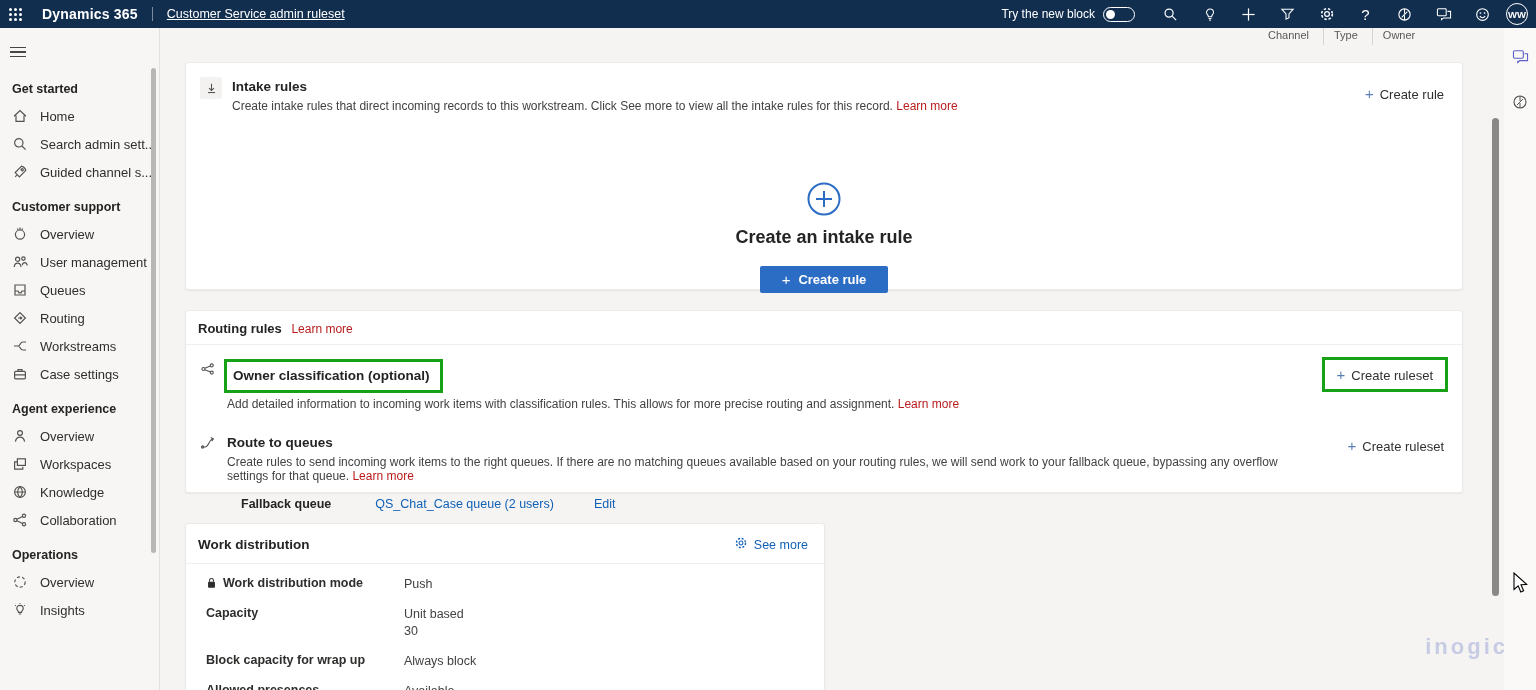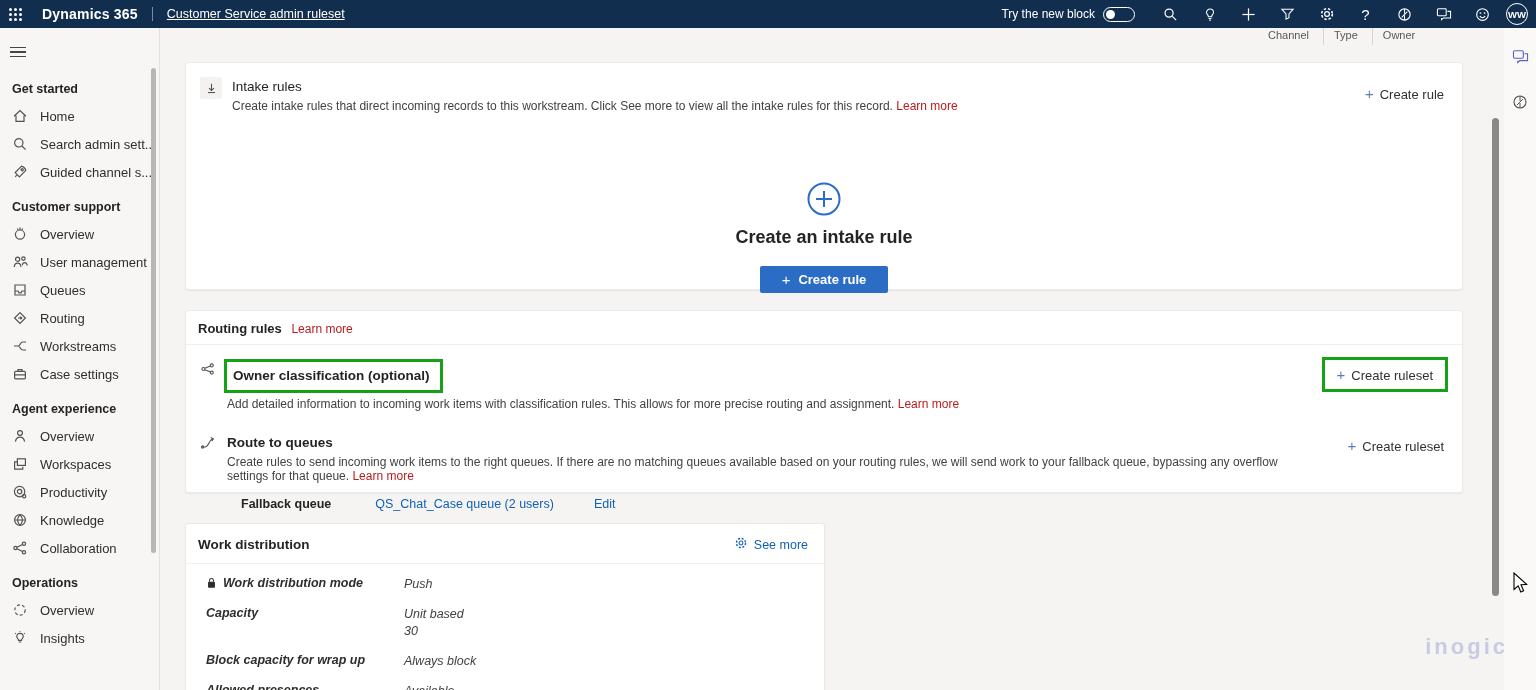--- a/index.html
+++ b/index.html
@@ -42,21 +42,21 @@
   .remnant span:last-child { border-right:none; }
 
   .card { position:absolute; background:#fff; border:1px solid #eceae8; border-radius:3px;
           box-shadow:0 1px 2px rgba(0,0,0,.06); }
   .card1 { left:185px; top:62px; width:1278px; height:228px; }
   .card2 { left:185px; top:310px; width:1278px; height:183px; }
   .card3 { left:185px; top:523px; width:640px; height:200px; }
 
   .sec-head { display:flex; align-items:flex-start; padding:14px 16px 0 14px; }
   .icon-box { width:22px; height:22px; background:#f3f2f1; border-radius:2px; display:flex; align-items:center; justify-content:center; margin-right:10px; }
-  .sec-title { font-size:13.5px; font-weight:normal; color:#242424; padding-top:2px; }
+  .sec-title { font-size:13.5px; font-weight:bold; color:#242424; padding-top:2px; }
   .sec-desc { font-size:12px; color:#424242; margin-top:5px; }
   a.lnk { color:#b91c1c; cursor:pointer; font-size:12px; }
   a.lnk2 { color:#1160b7; text-decoration:none; cursor:pointer; font-size:12.5px; }
   .ghost-btn { position:absolute; right:18px; font-size:13px; color:#323130; cursor:pointer; white-space:nowrap; }
   .ghost-btn .plus { color:#5b7fb5; font-size:15px; margin-right:6px; font-weight:400; }
 
   .empty { position:absolute; left:0; right:0; top:118px; text-align:center; }
   .big-plus { margin:0 auto; width:36px; height:36px; }
   .empty-title { font-size:18px; font-weight:bold; margin-top:10px; color:#242424; }
   .primary-btn { margin-top:18px; display:inline-flex; align-items:center; gap:8px; background:#2b6cc4; color:#fff;
@@ -76,21 +76,21 @@
   .rr-action.boxed { border:3px solid #17a117; padding:6px 12px; top:12px; right:14px; }
   .fallback { margin:14px 0 0 41px; display:flex; align-items:center; font-size:12.5px; }
   .fallback b { font-weight:bold; margin-right:44px; }
   .fallback .edit { margin-left:40px; }
 
   .wd-head { display:flex; align-items:center; justify-content:space-between; padding:12px 16px 10px 12px;
              border-bottom:1px solid #f1efed; }
   .wd-title { font-size:13.5px; font-weight:bold; }
   .see-more { display:flex; align-items:center; gap:6px; color:#1160b7; font-size:12.5px; cursor:pointer; }
   .wd-rows { padding:12px 16px 0 20px; }
-  .wd-row { display:flex; margin-bottom:13px;font-style:italic; }
+  .wd-row { display:flex; margin-bottom:13px; }
   .wd-label { width:198px; font-size:12.5px; font-weight:bold; color:#2f2e2d; display:flex; align-items:flex-start; }
   .wd-label .lock { margin-right:6px; margin-top:1px; }
   .wd-values { font-size:12.5px; color:#424242; line-height:17px; }
 
   
   .rightrail { position:absolute; right:0; top:28px; width:32px; height:662px; background:#faf9f8; }
   .rail-icon { width:32px; height:36px; display:flex; align-items:center; justify-content:center; cursor:pointer; margin-top:10px; }
   .main-scroll { position:absolute; left:1492px; top:118px; width:7px; height:478px; background:#8a8886; border-radius:4px; }
   .watermark { position:absolute; right:28px; top:634px; font-size:22px; font-weight:bold; letter-spacing:3px;
                color:#c7cce4; user-select:none; }
@@ -267,28 +267,20 @@
           <path d="M3.4 13.6c.6-3.2 2.6-4.4 4.6-4.4s4 1.2 4.6 4.4"></path>
         </svg></span>
     <span>Overview</span>
   </div>
   <div class="nav-item">
     <span class="nicon"><svg viewBox="0 0 16 16" width="16" height="16">
           <rect x="5.4" y="2.8" width="8" height="6.6"></rect>
           <path d="M5.4 5.8H2.6v7.4h8.2v-2.4"></path>
         </svg></span>
     <span>Workspaces</span>
-  </div>
-  <div class="nav-item">
-    <span class="nicon"><svg viewBox="0 0 16 16" width="16" height="16">
-          <circle cx="7.6" cy="7.6" r="5.2"></circle>
-          <circle cx="7.6" cy="7.6" r="2.2"></circle>
-          <circle cx="12.2" cy="12.2" r="1.6"></circle>
-        </svg></span>
-    <span>Productivity</span>
   </div>
   <div class="nav-item">
     <span class="nicon"><svg viewBox="0 0 16 16" width="16" height="16">
           <circle cx="8" cy="8" r="5.4"></circle>
           <path d="M8 2.6c-3 3.4-3 7.4 0 10.8M8 2.6c3 3.4 3 7.4 0 10.8M2.8 8h10.4"></path>
         </svg></span>
     <span>Knowledge</span>
   </div>
   <div class="nav-item">
     <span class="nicon"><svg viewBox="0 0 16 16" width="16" height="16">

